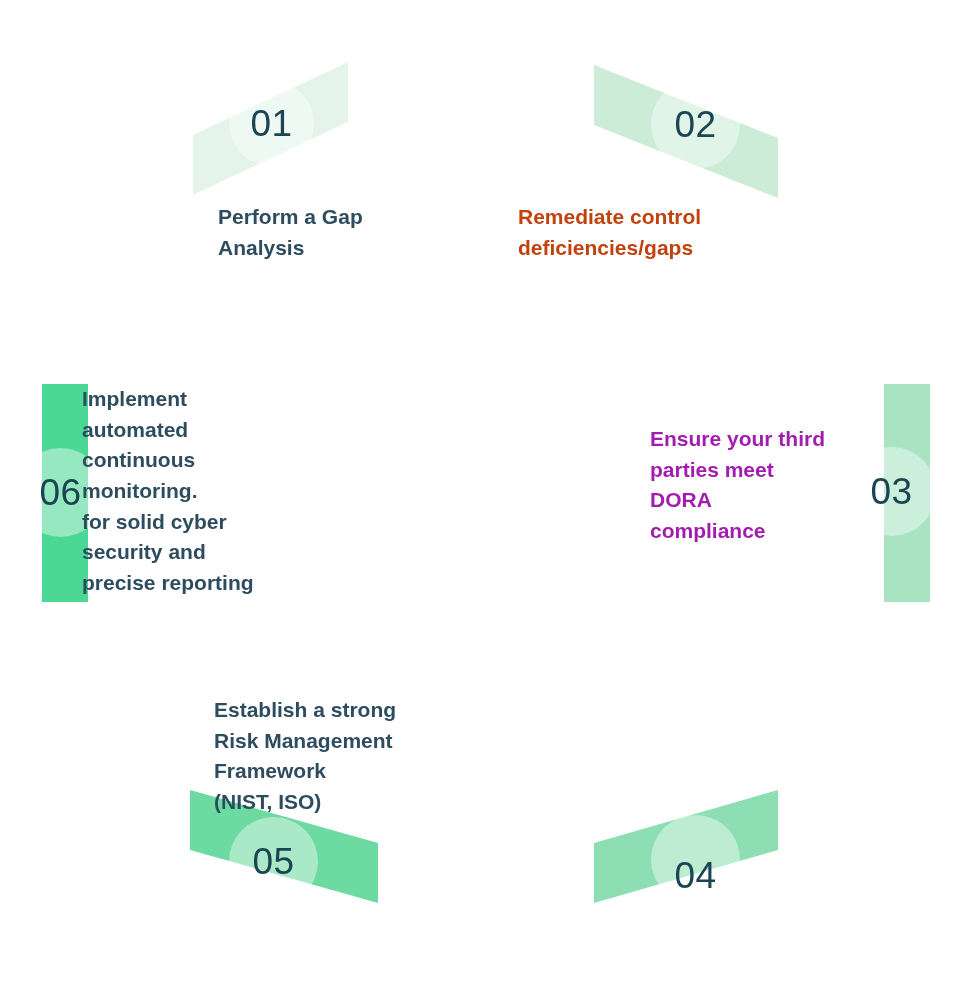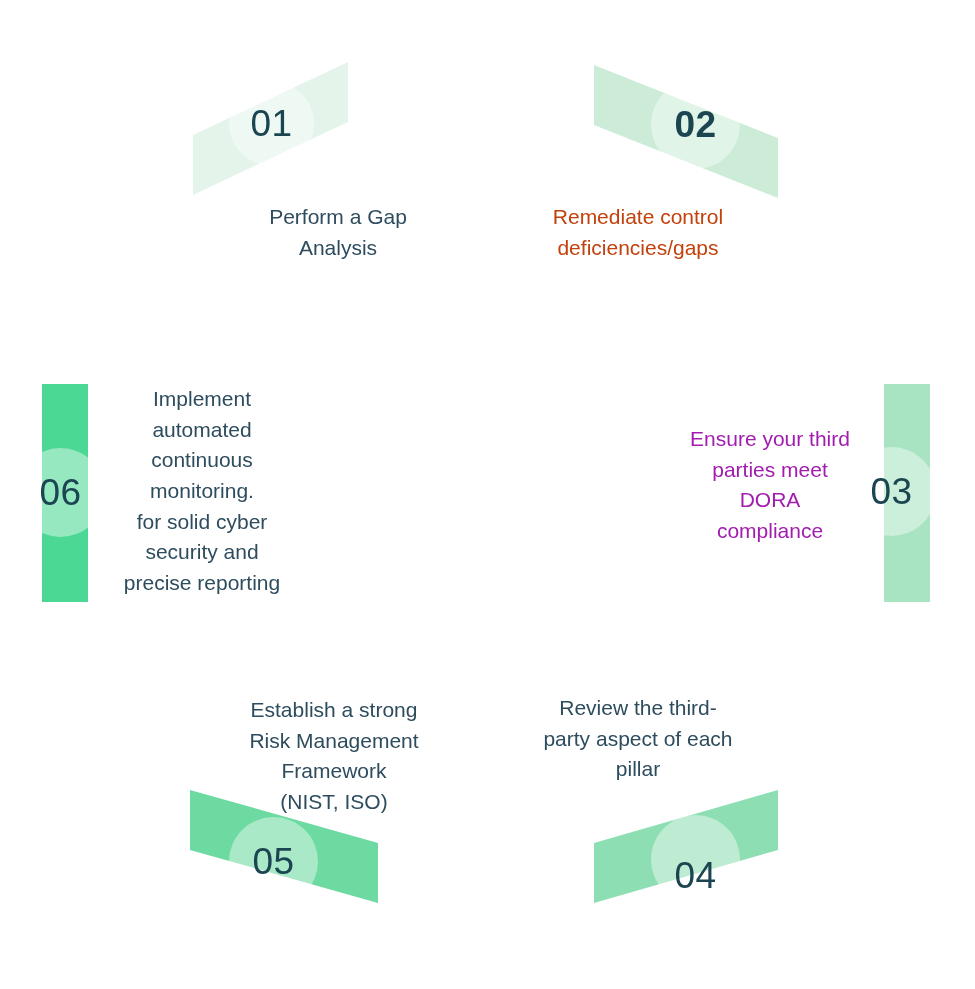--- a/index.html
+++ b/index.html
@@ -46,24 +46,23 @@
     letter-spacing: 0.5px;
     line-height: 1;
     user-select: none;
   }
 
   
   .step-label {
     position: absolute;
     font-family: "Liberation Sans", sans-serif;
     font-size: 21px;
-    font-weight: 400;
+    font-weight: 700;
     line-height: 1.46;
     color: #2d4c5e;
-    text-align: center;
     white-space: pre-line;
     user-select: none;
   }
 
   
   #circle-01 { left: 229px; top:  81px; width: 85px; height: 85px; }
   #circle-02 { left: 651px; top:  80px; width: 89px; height: 89px; }
   #circle-03 { left: 847px; top: 447px; width: 89px; height: 89px; }
   #circle-04 { left: 651px; top: 815px; width: 89px; height: 89px; }
   #circle-05 { left: 229px; top: 817px; width: 89px; height: 89px; }
@@ -97,39 +96,36 @@
     <polygon points="42,384 88,384 88,602 42,602" fill="#4bd894"></polygon>
   </svg>
 
   <div class="step-circle" id="circle-01" style="background: rgba(255, 255, 255, 0.42);">
     <span class="step-number" style="color: rgb(27, 69, 81);">01</span>
   </div>
   <div class="step-label" id="label-01" style="color: rgb(45, 76, 94);">Perform a Gap
 Analysis</div>
 
   <div class="step-circle" id="circle-02" style="background: rgba(255, 255, 255, 0.42);">
-    <span class="step-number" style="color: rgb(27, 69, 81); font-weight: bold;">02</span>
+    <span class="step-number" style="color: rgb(27, 69, 81);">02</span>
   </div>
   <div class="step-label" id="label-02" style="color: #c2410c;">Remediate control
 deficiencies/gaps</div>
 
   <div class="step-circle" id="circle-03" style="background: rgba(255, 255, 255, 0.42);">
     <span class="step-number" style="color: rgb(27, 69, 81);">03</span>
   </div>
   <div class="step-label" id="label-03" style="color: #a21caf;">Ensure your third
 parties meet
 DORA
 compliance</div>
 
   <div class="step-circle" id="circle-04" style="background: rgba(255, 255, 255, 0.42);">
     <span class="step-number" style="color: rgb(27, 69, 81); margin-top: 32px;">04</span>
   </div>
-  <div class="step-label" id="label-04" style="color: rgb(45, 76, 94);">Review the third-
-party aspect of each
-pillar</div>
 
   <div class="step-circle" id="circle-05" style="background: rgba(255, 255, 255, 0.42);">
     <span class="step-number" style="color: rgb(27, 69, 81);">05</span>
   </div>
   <div class="step-label" id="label-05" style="color: rgb(45, 76, 94);">Establish a strong
 Risk Management
 Framework
 (NIST, ISO)</div>
 
   <div class="step-circle" id="circle-06" style="background: rgba(255, 255, 255, 0.42); justify-content: center;">

